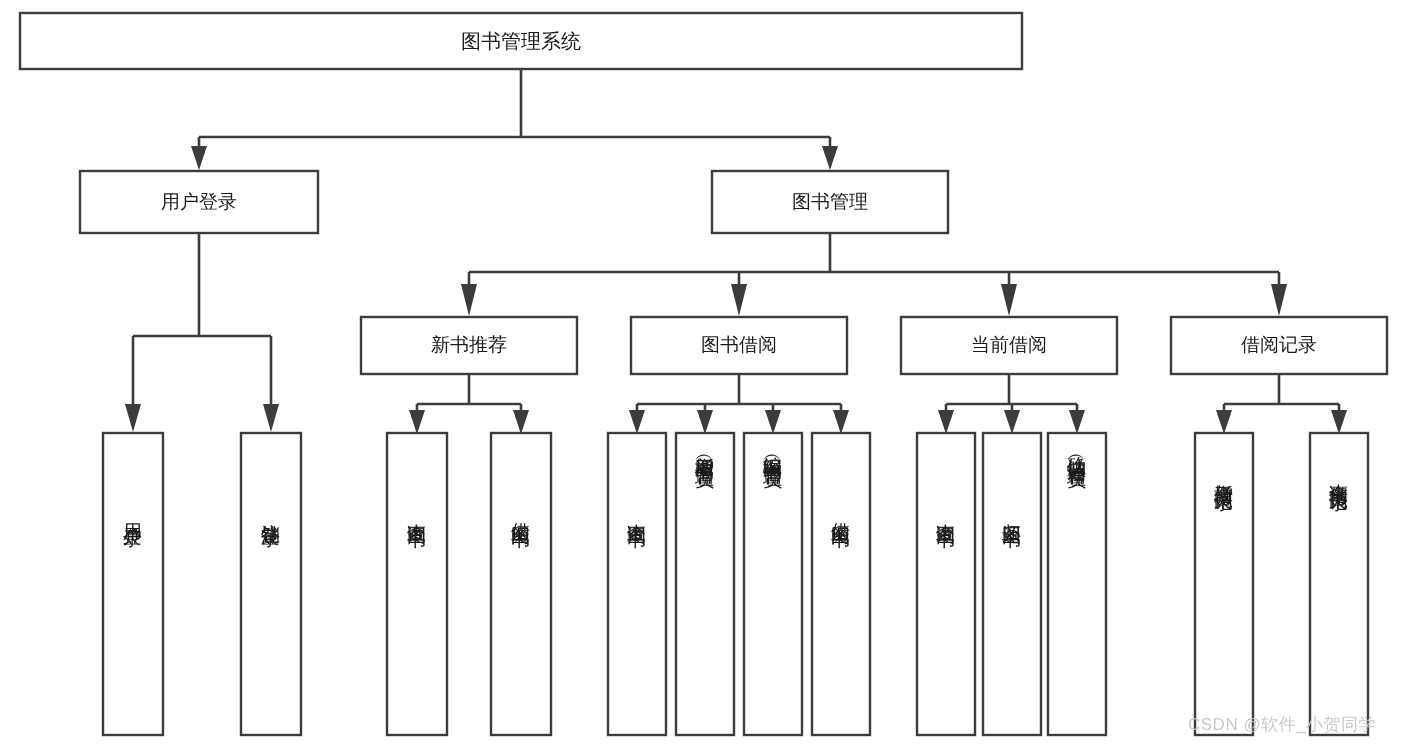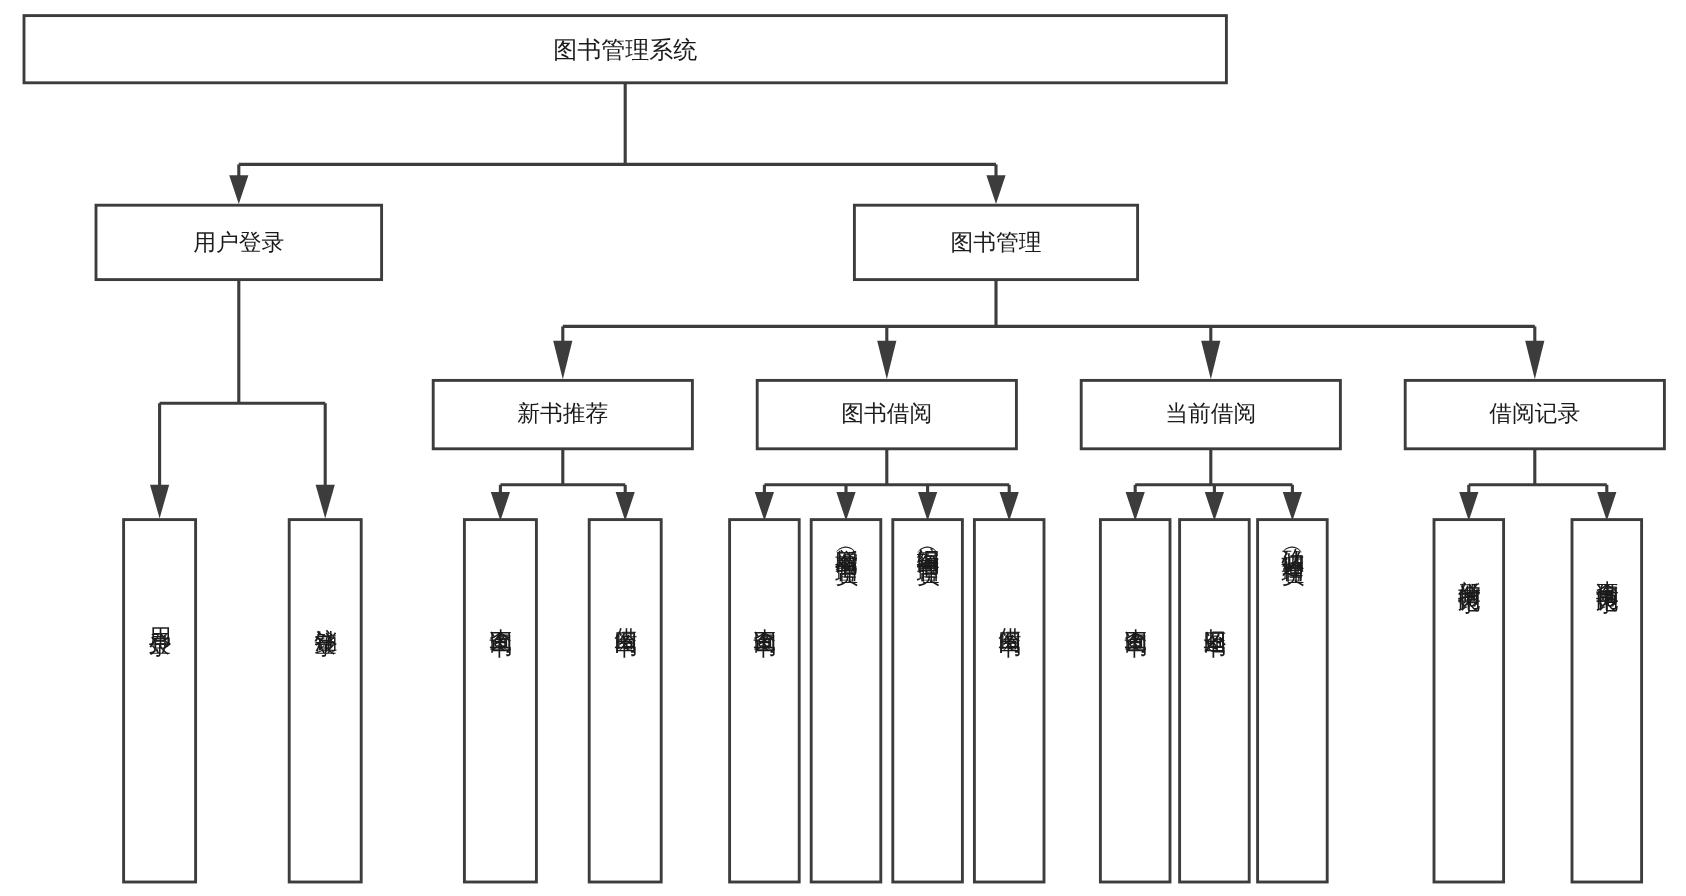--- a/index.html
+++ b/index.html
@@ -242,14 +242,15 @@
   </div>
 
   <div class="vlabel-wrap" style="left:1195px; top:433px; width:58px; height:302px; padding-top:35px;">
     <span class="vlabel">新增借阅记录</span>
   </div>
 
   <div class="vlabel-wrap" style="left:1310px; top:433px; width:58px; height:302px; padding-top:35px;">
     <span class="vlabel">查询借阅记录</span>
   </div>
 
+  <div class="watermark">CSDN @软件_小贺同学</div>
 
 </div>
 
 </body></html>

